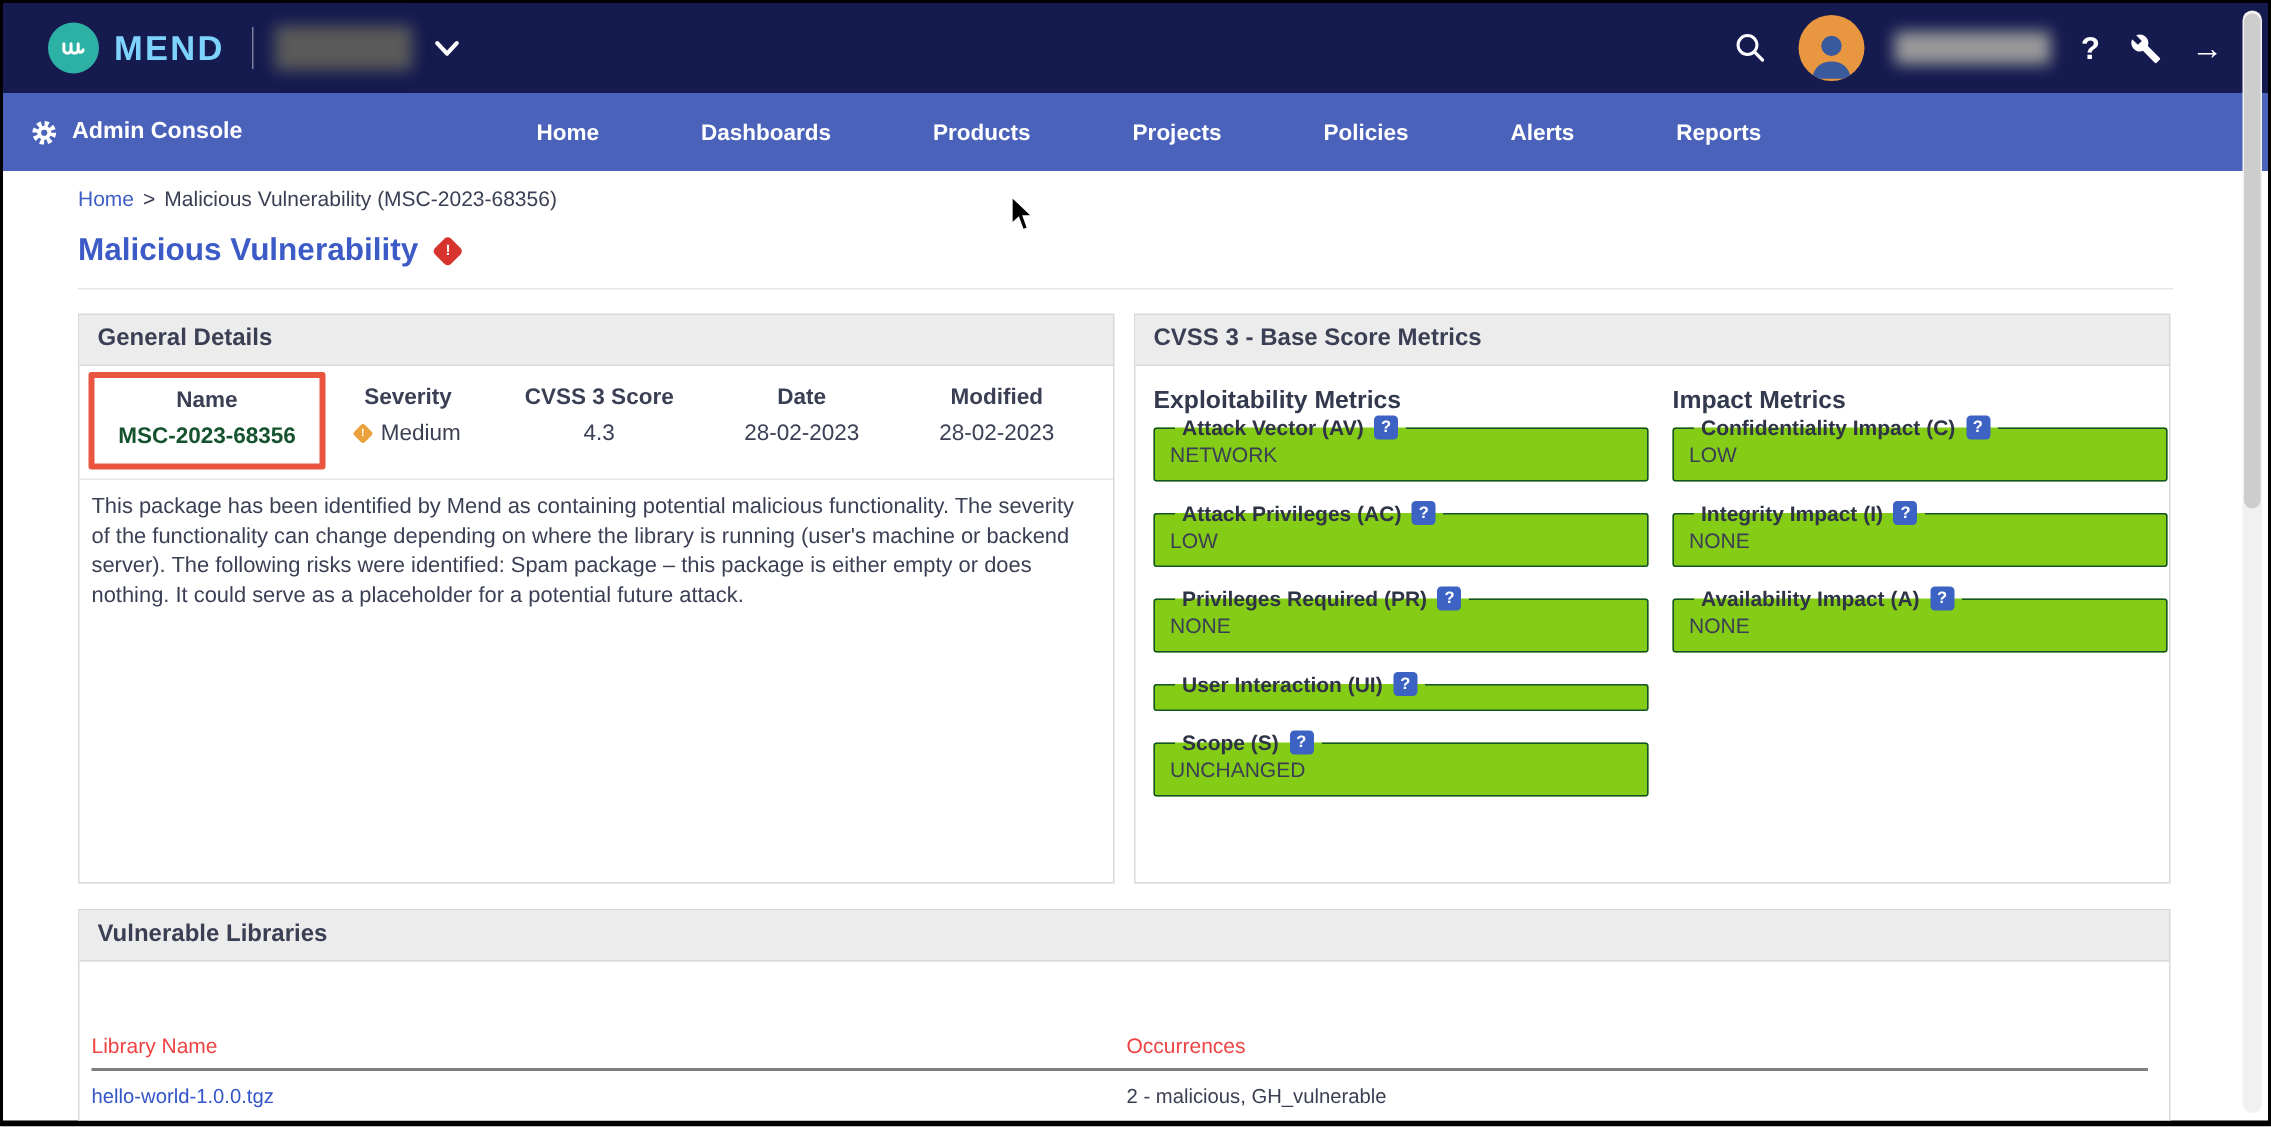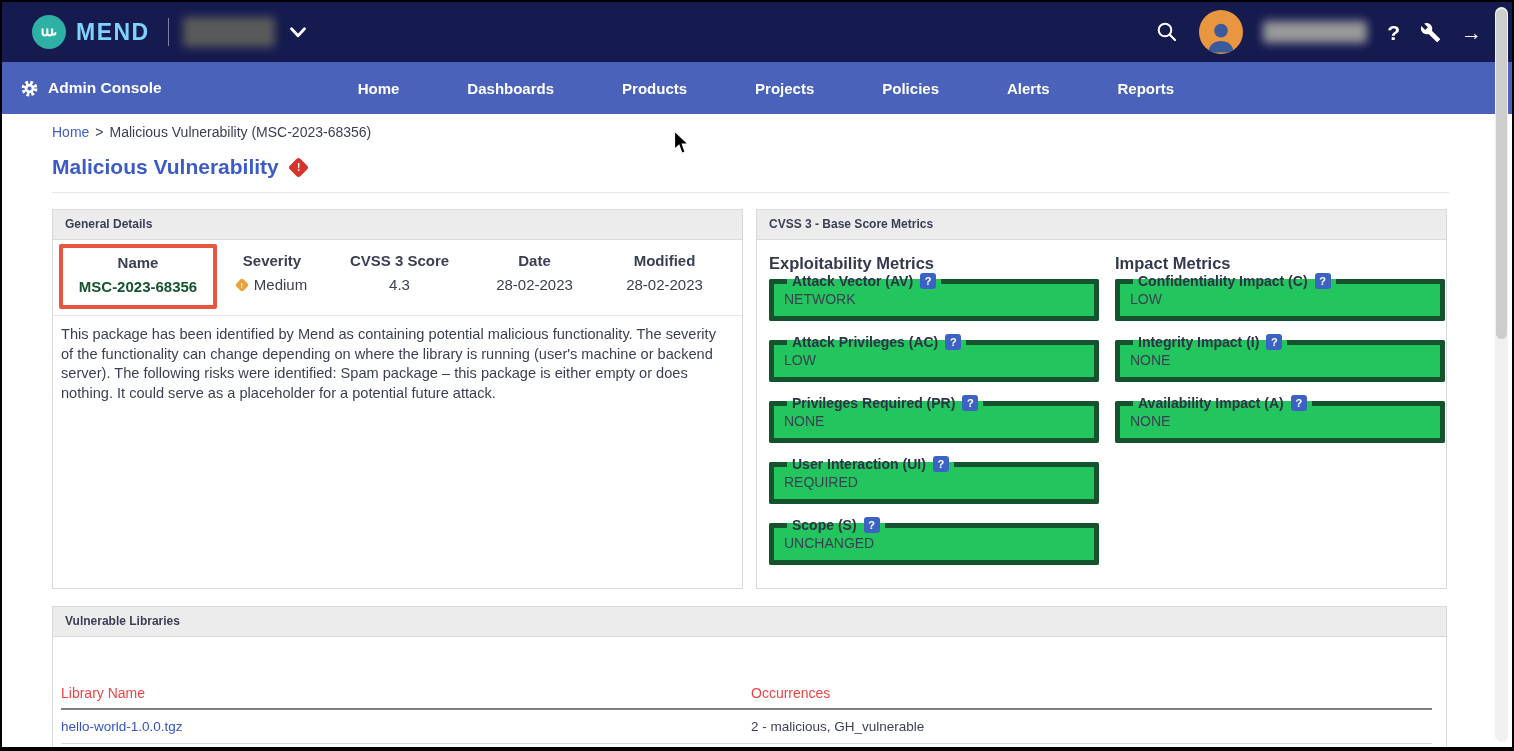--- a/index.html
+++ b/index.html
@@ -33,39 +33,39 @@
   .breadcrumb .sep { margin:0 6px; color:#3b3f54; }
   .title-row { margin-top:15px; display:flex; align-items:center; gap:12px; }
   .page-title { font-size:21px; color:#3D5BC6; font-weight:700; }
   .diamond { width:15px; height:15px; background:#D6342C; transform:rotate(45deg); border-radius:3px; display:flex; align-items:center; justify-content:center; }
   .diamond span { transform:rotate(-45deg); color:#fff; font-weight:700; font-size:10px; }
   .rule { border:none; border-top:1px solid #e6e6e6; margin-top:13px; }
 
   .panels { display:flex; gap:13px; margin-top:16px; }
   .panel { border:1px solid #d9d9d9; background:#fff; }
   .panel-gd, .panel-cvss { width:691px; height:380px; }
-  .panel-header { background:#ececec; border-bottom:1px solid #d9d9d9; padding:7px 12px 8px; font-size:12px; font-weight:700; color:#3b3f54; }
+  .panel-header { background:#ececec; border-bottom:1px solid #d9d9d9; padding:7px 12px 8px; font-size:16px; font-weight:700; color:#3b3f54; }
 
   
   .gd-table { display:grid; grid-template-columns:160px 110px 145px 125px 135px; padding:2px 6px 6px 4px; border-bottom:1px solid #e8e8e8; }
   .gd-col { text-align:center; padding-top:10px; }
   .gd-col .hdr { font-size:15px; font-weight:700; color:#3b3f54; }
   .gd-col .val { font-size:15px; color:#3b3f54; margin-top:7px; }
   .name-col { border:4px solid #EA5540; border-radius:2px; padding:6px 4px 10px; margin:2px 0 0 2px; }
   .name-col .val a { color:#14532d; font-weight:700; text-decoration:none; cursor:pointer; }
   .sev-val { display:inline-flex; align-items:center; gap:7px; }
   .mini-diamond { width:10px; height:10px; background:#E9A23C; transform:rotate(45deg); border-radius:2px; display:inline-flex; align-items:center; justify-content:center; flex:none; }
   .mini-diamond span { transform:rotate(-45deg); color:#fff; font-size:7px; font-weight:700; }
   .gd-desc { padding:9px 10px 0 8px; font-size:14.6px; color:#3b3f54; line-height:1.34; }
 
   
   .cvss-body { padding:10px 10px 0 12px; }
   .cvss-cols { display:grid; grid-template-columns:330px 330px; column-gap:16px; }
   .group-title { font-size:16.5px; font-weight:700; color:#343a4e; margin:4px 0 0; }
-  fieldset.metric { border:5px solid #14532d; border-radius:2px; margin:0 0 13px; padding:0 10px 9px; background:#22c55e; }
+  fieldset.metric { border:1px solid #14532d; border-radius:2px; margin:0 0 13px; padding:0 10px 9px; background:#84cc16; }
   fieldset.metric legend { display:flex; gap:7px; align-items:center; font-size:14px; font-weight:700; color:#2e3346; padding:0 5px; margin-left:3px; }
   .help-badge { width:16px; height:16px; background:#3C63C4; color:#fff; border-radius:3px; font-size:11px; font-weight:700; display:inline-flex; align-items:center; justify-content:center; cursor:pointer; }
   .metric-value { font-size:14px; color:#3b3f54; margin-top:2px; }
 
   
   .panel-vuln { margin-top:17px; width:1395px; height:150px; border:1px solid #d9d9d9; }
   .vl-body { padding:8px 14px 0 8px; }
   .vl-grid { display:grid; grid-template-columns:690px 1fr; }
   .vl-head { border-bottom:2px solid #7f7f7f; padding:5px 0 7px; font-size:14px; color:#ef4444;margin-top:35px; }
   .vl-row { border-bottom:1px solid #d8d8d8; padding:9px 0; font-size:13.5px; }
@@ -211,21 +211,20 @@
                     <span>Privileges Required (PR)</span>
                     <span class="help-badge">?</span>
                   </legend>
                 <div class="metric-value">NONE</div>
               </fieldset>
               <fieldset class="metric">
                 <legend>
                     <span>User Interaction (UI)</span>
                     <span class="help-badge">?</span>
                   </legend>
-                <div class="metric-value">REQUIRED</div>
               </fieldset>
               <fieldset class="metric">
                 <legend>
                     <span>Scope (S)</span>
                     <span class="help-badge">?</span>
                   </legend>
                 <div class="metric-value">UNCHANGED</div>
               </fieldset>
             </div>
             <div>

